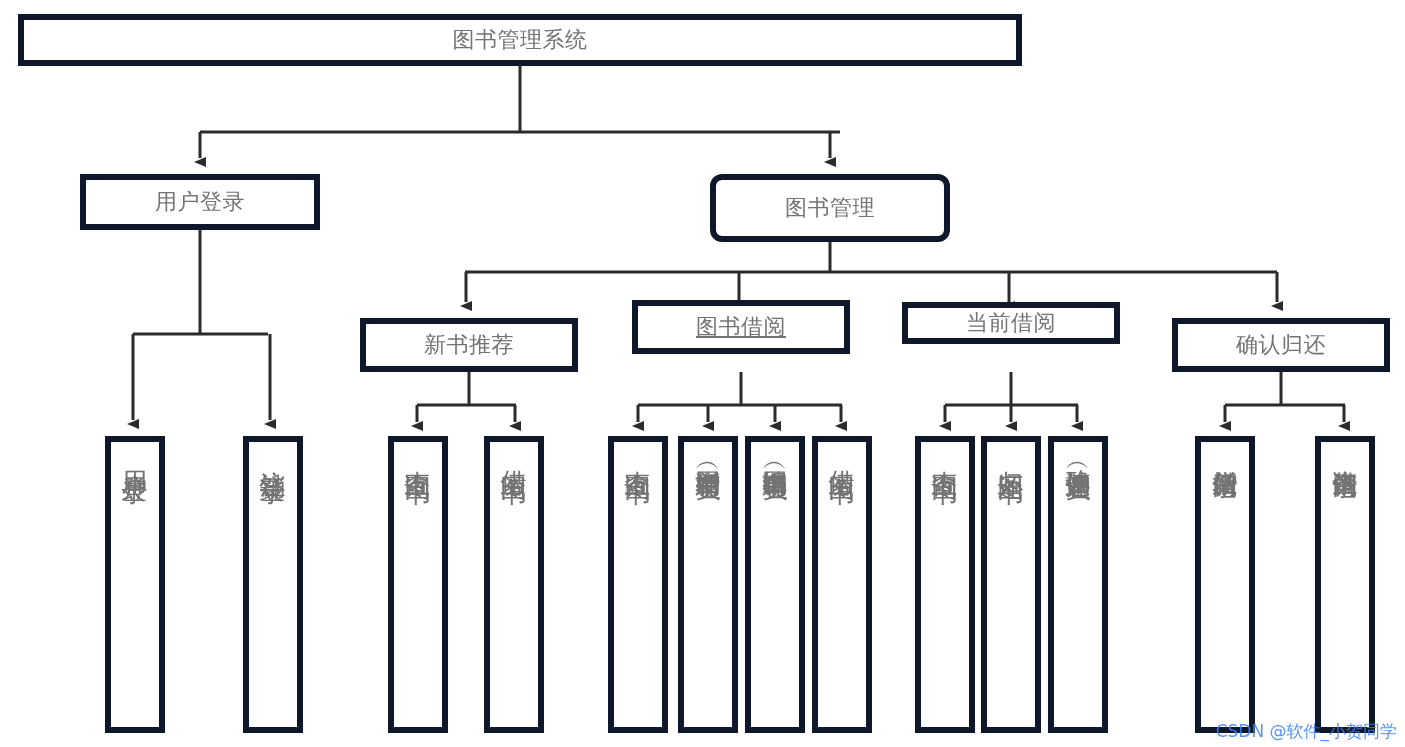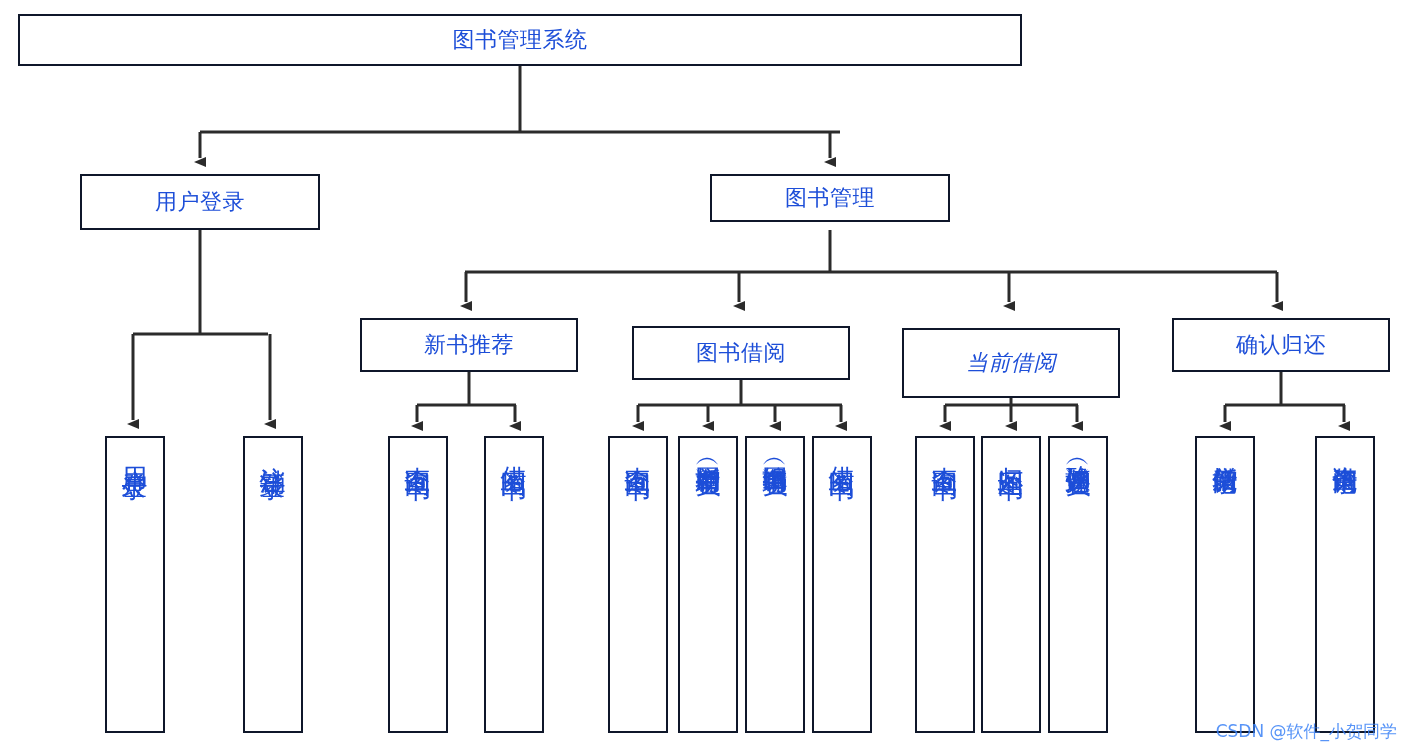--- a/index.html
+++ b/index.html
@@ -22,25 +22,25 @@
     left: 0;
     top: 0;
     width: 1405px;
     height: 747px;
     pointer-events: none;
   }
   .node {
     position: absolute;
     box-sizing: border-box;
     background: #ffffff;
-    border: 2px solid #0f172a;
+    border: 6px solid #0f172a;
     display: flex;
     align-items: center;
     justify-content: center;
-    color: #1d4ed8;
+    color: #737373;
     z-index: 2;
   }
   .node .label {
     display: block;
     line-height: 1.1;
     letter-spacing: 0.5px;
   }
   .node.horiz .label {
     writing-mode: horizontal-tb;
     font-size: 22px;
@@ -130,31 +130,31 @@
     </g>
   </svg>
 
   <div class="node horiz" style="left:18px; top:14px; width:1004px; height:52px;">
     <span class="label">图书管理系统</span>
   </div>
 
   <div class="node horiz" style="left:80px; top:174px; width:240px; height:56px;">
     <span class="label">用户登录</span>
   </div>
-  <div class="node horiz" style="left:710px; top:174px; width:240px; height:48px;">
+  <div class="node horiz" style="left:710px; top:174px; width:240px; height:68px;border-radius:12px;">
     <span class="label">图书管理</span>
   </div>
 
   <div class="node horiz" style="left:360px; top:318px; width:218px; height:54px;">
     <span class="label">新书推荐</span>
   </div>
-  <div class="node horiz" style="left:632px; top:326px; width:218px; height:54px;">
+  <div class="node horiz" style="left:632px; top:300px; width:218px; height:54px;text-decoration:underline;">
     <span class="label">图书借阅</span>
   </div>
-  <div class="node horiz" style="left:902px; top:328px; width:218px; height:70px;font-style:italic;">
+  <div class="node horiz" style="left:902px; top:302px; width:218px; height:42px;">
     <span class="label">当前借阅</span>
   </div>
   <div class="node horiz" style="left:1172px; top:318px; width:218px; height:54px;">
     <span class="label">确认归还</span>
   </div>
 
   <div class="node vert" style="left:105px; top:436px; width:60px; height:297px;">
     <span class="label">用户登录</span>
   </div>
   <div class="node vert" style="left:243px; top:436px; width:60px; height:297px;">

